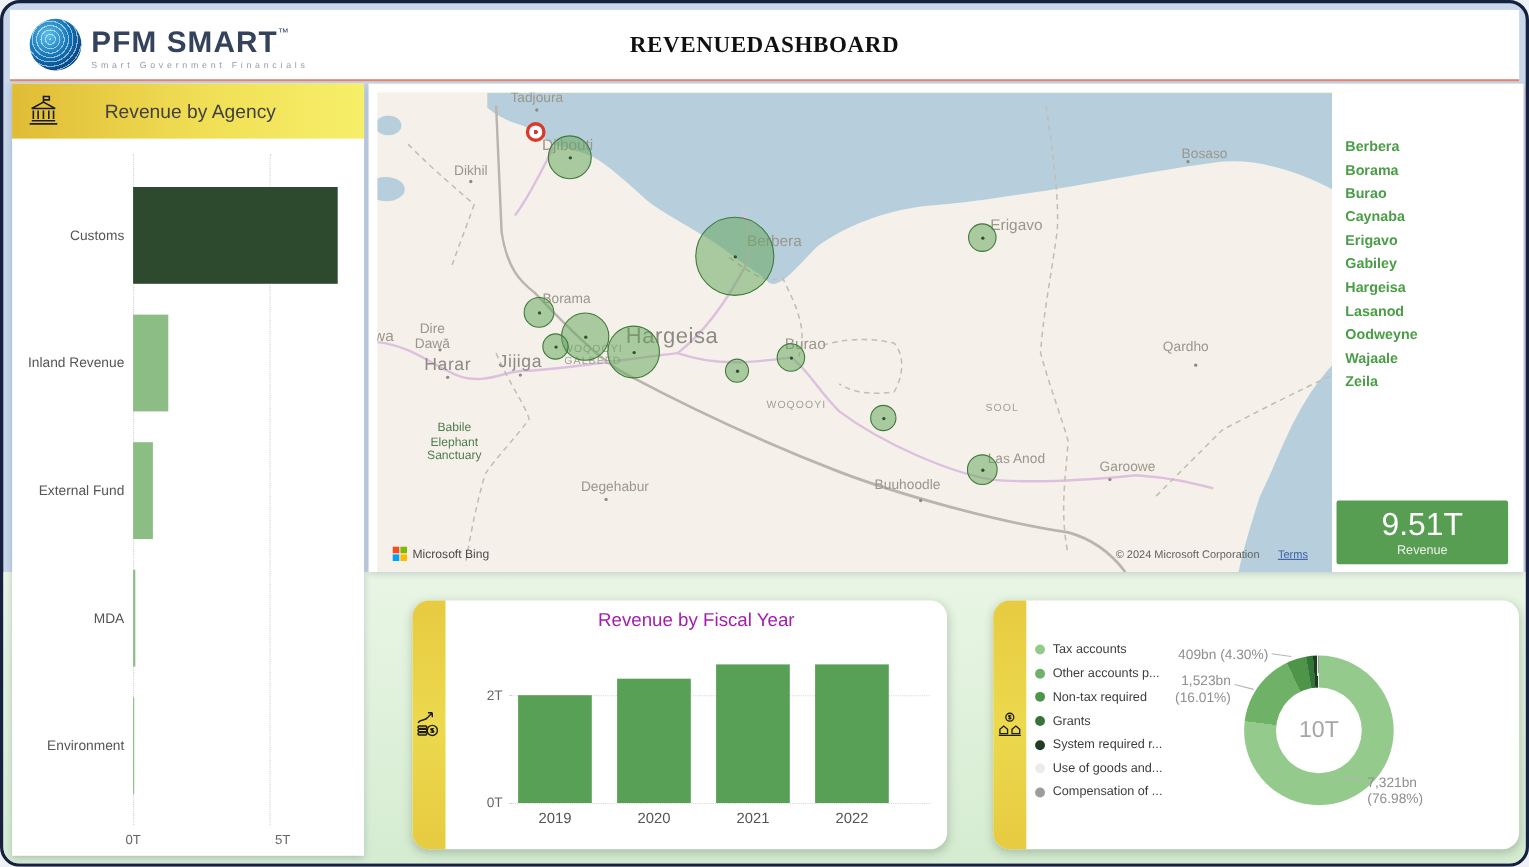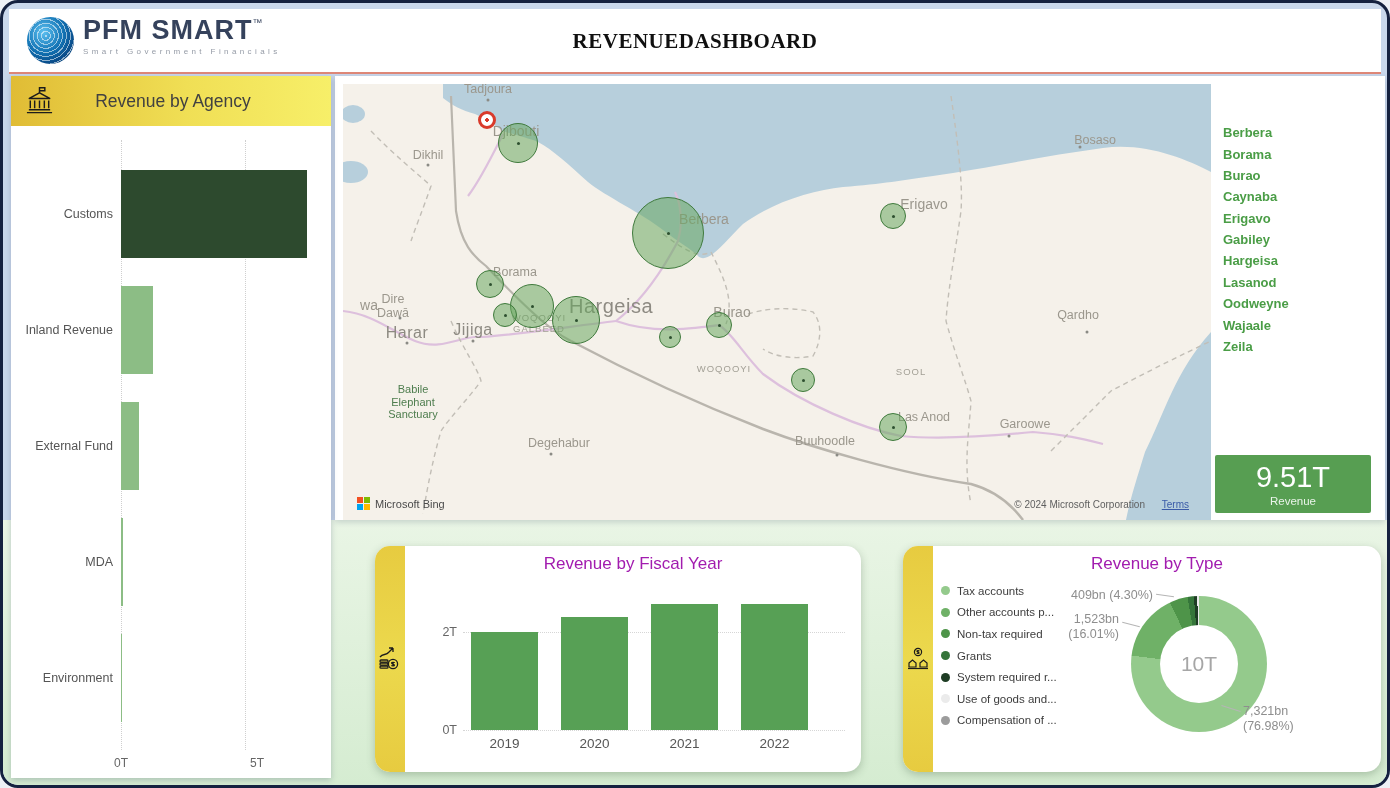--- a/index.html
+++ b/index.html
@@ -2,21 +2,21 @@
 <html><head>
 <meta charset="utf-8">
 <style>
   html,body{margin:0;padding:0;background:#eef1f6;font-family:"Liberation Sans","DejaVu Sans",sans-serif;}
   .page{position:relative;width:1390px;height:788px;box-sizing:border-box;background:#c9d7eb;
         border:3px solid #15213f;border-radius:18px;overflow:hidden;}
 
   
   .header{position:absolute;left:6px;top:6px;right:6px;height:63px;background:#ffffff;
           border-bottom:2px solid #df8878;}
-  .logo{position:absolute;left:18px;top:8px;display:flex;align-items:flex-start;gap:9px;}
+  .logo{position:absolute;left:18px;top:8px;display:flex;align-items:flex-end;gap:9px;}
   .globe{width:47px;height:47px;border-radius:50%;
          background:radial-gradient(circle at 35% 32%,#5dc0f0,#1273b4 45%,#0a4e8c 70%,#06335e);
          position:relative;overflow:hidden;}
   .globe:after{content:"";position:absolute;inset:0;border-radius:50%;
          background:repeating-radial-gradient(circle at 40% 40%,rgba(255,255,255,.55) 0 1px,transparent 1px 4px);}
   .logo-text-main{font-size:27px;font-weight:bold;color:#35425c;letter-spacing:1px;line-height:1;}
   .logo-tm{font-size:10px;vertical-align:top;color:#35425c;}
   .logo-tagline{font-size:8px;letter-spacing:3.4px;color:#959ba6;margin-top:3px;}
   .page-title{position:absolute;left:50%;top:50%;transform:translate(-50%,-50%);
           font-family:"Liberation Serif","DejaVu Serif",serif;font-size:21px;font-weight:600;
@@ -193,21 +193,21 @@
       <div id="map-overlay" style="position:absolute;inset:0;">
           <div class="map-label lbl-md" style="left: 145px; top: 5px;">Tadjoura</div>
           <div class="map-label lbl-md2" style="left: 173px; top: 47px;">Djibouti</div>
           <div class="map-label lbl-md" style="left: 85px; top: 71px;">Dikhil</div>
           <div class="map-label lbl-md" style="left: 752px; top: 56px;">Bosaso</div>
           <div class="map-label lbl-md2" style="left: 581px; top: 120px;">Erigavo</div>
           <div class="map-label lbl-md2" style="left: 361px; top: 135px;">Berbera</div>
           <div class="map-label lbl-md" style="left: 172px; top: 188px;">Borama</div>
           <div class="map-label lbl-md" style="left: 50px; top: 222px;">Dire
 Dawā</div>
-          <div class="map-label lbl-md2" style="left: 6px; top: 221px; margin-left: 20px;">wa</div>
+          <div class="map-label lbl-md2" style="left: 6px; top: 221px;">wa</div>
           <div class="map-label lbl-lg" style="left: 64px; top: 249px; font-size: 16px;">Harar</div>
           <div class="map-label lbl-lg" style="left: 130px; top: 246px; font-size: 16px;">Jijiga</div>
           <div class="map-label lbl-lg" style="left: 268px; top: 222px;">Hargeisa</div>
           <div class="map-label lbl-md2" style="left: 389px; top: 228px;">Burao</div>
           <div class="map-label lbl-sm" style="left: 196px; top: 240px;">WOQOOYI
 GALBEED</div>
           <div class="map-label lbl-sm" style="left: 381px; top: 285px;">WOQOOYI</div>
           <div class="map-label lbl-sm" style="left: 568px; top: 288px;">SOOL</div>
           <div class="map-label lbl-green" style="left: 70px; top: 318px;">Babile
 Elephant
@@ -311,21 +311,20 @@
       <svg class="icon-svg" width="24" height="24" viewBox="0 0 24 24">
         <g stroke="#1c1c1c" stroke-width="1.2" fill="none">
           <circle cx="12" cy="5" r="3.6"></circle>
           <path d="M12,3.2 v3.6 M10.9,5.9 c0,.7 2.2,.7 2.2,0 c0-.9 -2.2-.8 -2.2-1.7 c0-.7 2.2-.7 2.2,0"></path>
           <path d="M3,16 L6.5,13 L10,16 V20 H3 Z"></path>
           <path d="M14,16 L17.5,13 L21,16 V20 H14 Z"></path>
           <path d="M2,21.5 H22"></path>
         </g>
       </svg>
     </div>
-    <div class="b-title">Revenue by Type</div>
 
     <div class="legend" id="type-legend">
         <div class="legend-row">
           <div class="legend-dot" style="background: rgb(148, 202, 140);"></div>
           <div class="legend-name">Tax accounts</div>
         </div>
         <div class="legend-row">
           <div class="legend-dot" style="background: rgb(111, 177, 103);"></div>
           <div class="legend-name">Other accounts p...</div>
         </div>

